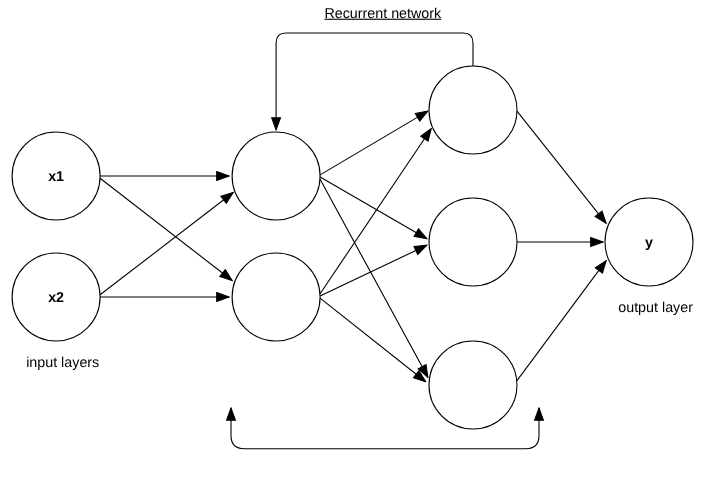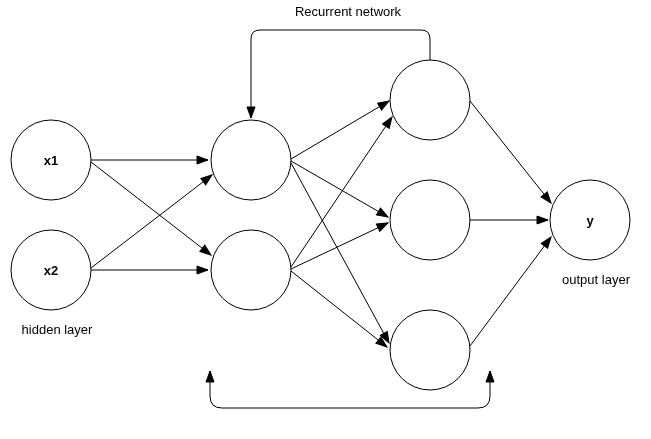--- a/index.html
+++ b/index.html
@@ -68,16 +68,16 @@
       <circle cx="51" cy="270" r="40" fill="#ffffff" stroke="#000000" stroke-width="1"></circle>
       <text x="51" y="270" text-anchor="middle" dy="0.35em" class="node-label">x2</text>
       <circle cx="251" cy="160" r="40" fill="#ffffff" stroke="#000000" stroke-width="1"></circle>
       <circle cx="251" cy="270" r="40" fill="#ffffff" stroke="#000000" stroke-width="1"></circle>
       <circle cx="430" cy="100" r="40" fill="#ffffff" stroke="#000000" stroke-width="1"></circle>
       <circle cx="430" cy="220" r="40" fill="#ffffff" stroke="#000000" stroke-width="1"></circle>
       <circle cx="430" cy="350" r="40" fill="#ffffff" stroke="#000000" stroke-width="1"></circle>
       <circle cx="590" cy="220" r="40" fill="#ffffff" stroke="#000000" stroke-width="1"></circle>
       <text x="590" y="220" text-anchor="middle" dy="0.35em" class="node-label">y</text>
     </svg>
-  <div class="caption" id="cap-title" style="left: 348px; top: 4px;">Recurrent network</div>
-  <div class="caption" id="cap-input" style="left: 57px; top: 322px;">hidden layer</div>
+  <div class="caption" id="cap-title" style="left: 348px; top: 4px; text-decoration: underline;">Recurrent network</div>
+  <div class="caption" id="cap-input" style="left: 57px; top: 322px;">input layers</div>
   <div class="caption" id="cap-output" style="left: 596px; top: 272px; text-align: right;">output layer</div>
 </div>
 
 </body></html>

